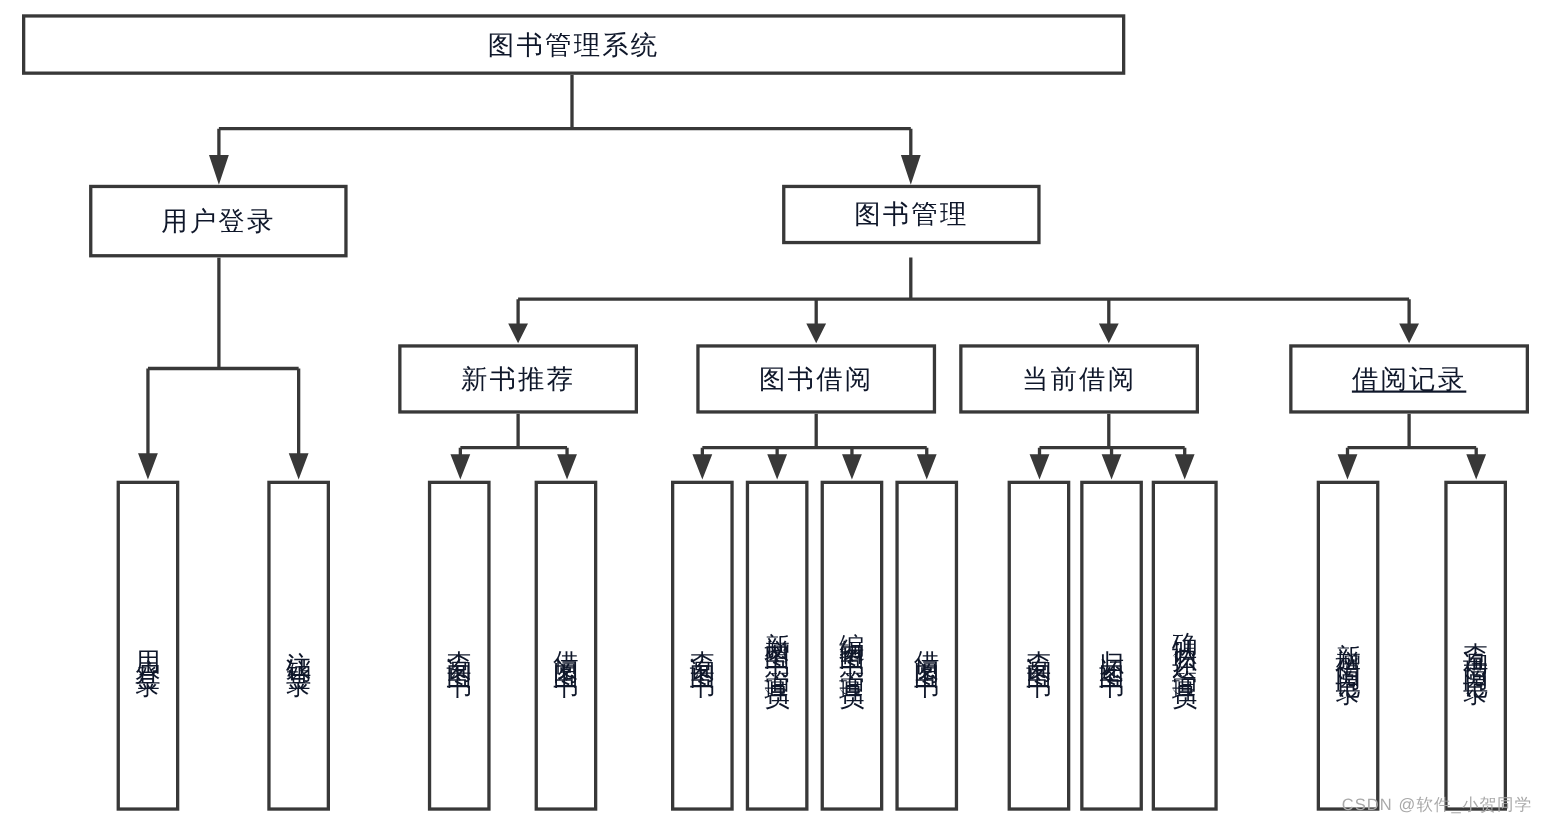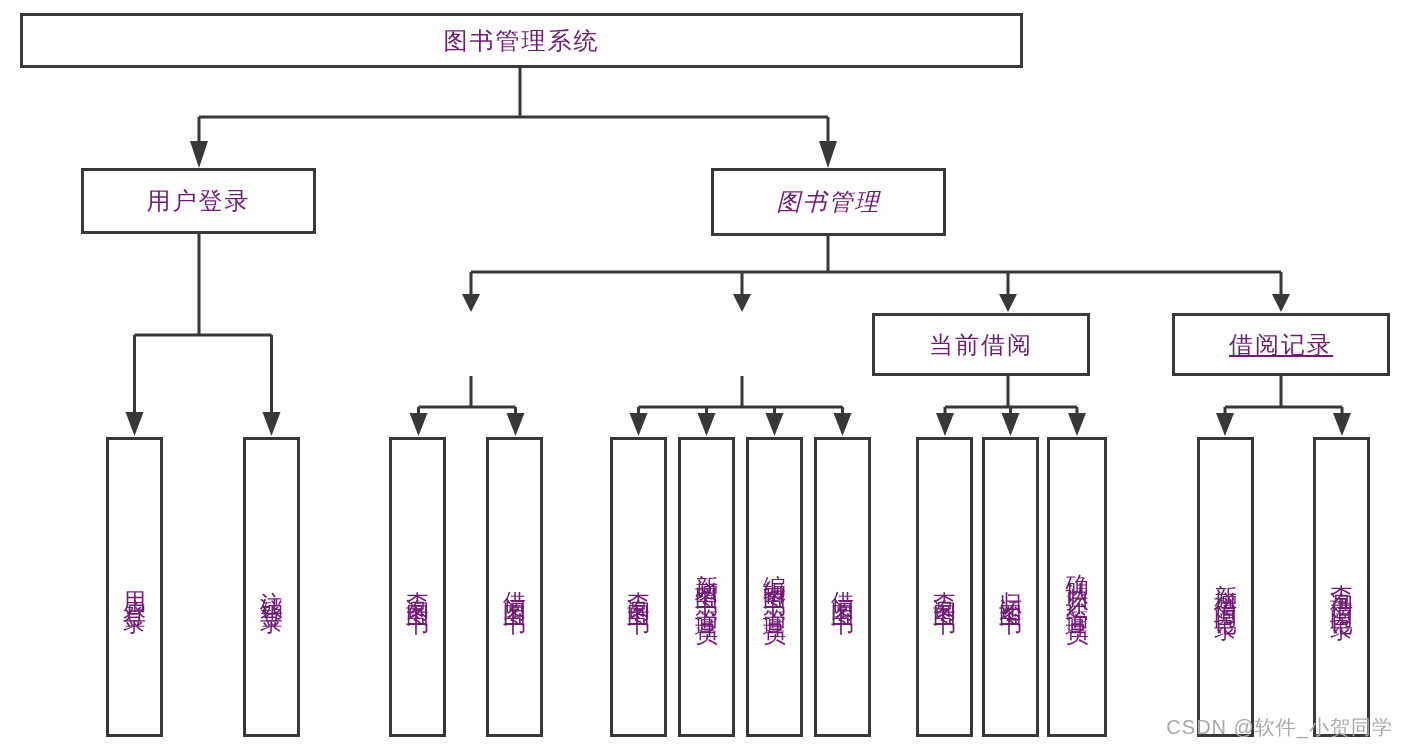--- a/index.html
+++ b/index.html
@@ -15,29 +15,29 @@
     position: absolute;
     left: 0; top: 0;
     width: 1405px; height: 747px;
     pointer-events: none;
   }
   .node {
     position: absolute;
     box-sizing: border-box;
     background: #ffffff;
     border: 3px solid #383838;
-    color: #701a75;
+    color: #0f172a;
     display: flex;
     align-items: center;
     justify-content: center;
   }
   .hlabel { font-size: 24px; letter-spacing: 2px; }
   .n-root { left: 20px; top: 13px; width: 1003px; height: 55px; }
   .n-l2a  { left: 81px;  top: 168px; width: 235px; height: 66px; }
-  .n-l2b  { left: 711px; top: 168px; width: 235px; height: 68px; font-style: italic; }
+  .n-l2b  { left: 711px; top: 168px; width: 235px; height: 54px; }
   .n-l3   { top: 313px; width: 218px; height: 63px; }
   .n-l3a  { left: 362px; }
   .n-l3b  { left: 633px; }
   .n-l3c  { left: 872px; }
   .n-l3d  { left: 1172px; text-decoration: underline; }
   .leaf   { top: 437px; width: 57px; height: 300px; }
   .vtext {
     writing-mode: vertical-rl;
     text-orientation: mixed;
     font-size: 23px;
@@ -55,21 +55,21 @@
   .p8  { left: 814px; }
   .p9  { left: 916px; }
   .p10 { left: 982px; }
   .p11 { left: 1047px; width: 60px; }
   .p12 { left: 1197px; }
   .p13 { left: 1313px; }
   .watermark {
     position: absolute;
     right: 12px;
     bottom: 6px;
-    font-size: 20px;
+    font-size: 15px;
     color: #a9a9a9;
     letter-spacing: 1px;
   }
 </style>
 </head>
 <body>
 
 <div class="canvas">
 
   <svg class="wires" viewBox="0 0 1405 747" xmlns="http://www.w3.org/2000/svg">
@@ -101,20 +101,22 @@
       M1068,413 L1086,413 L1077,436 Z
       M1216,413 L1234,413 L1225,436 Z
       M1333,413 L1351,413 L1342,436 Z"></path>
   </svg>
 
   <div class="node n-root hlabel">图书管理系统</div>
 
   <div class="node n-l2a hlabel">用户登录</div>
   <div class="node n-l2b hlabel">图书管理</div>
 
+  <div class="node n-l3 n-l3a hlabel">新书推荐</div>
+  <div class="node n-l3 n-l3b hlabel">图书借阅</div>
   <div class="node n-l3 n-l3c hlabel">当前借阅</div>
   <div class="node n-l3 n-l3d hlabel">借阅记录</div>
 
   <div class="node leaf p1">
     <span class="vtext">用户登录</span>
   </div>
   <div class="node leaf p2">
     <span class="vtext">注销登录</span>
   </div>
 

